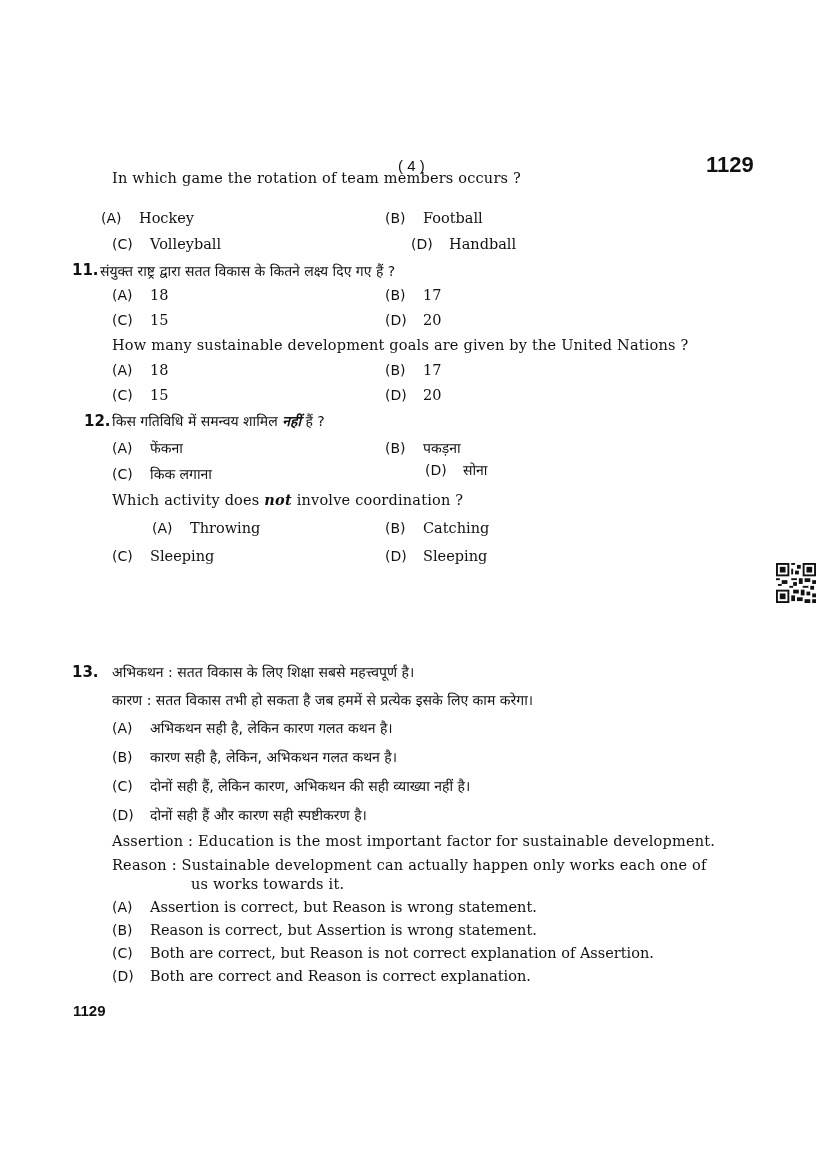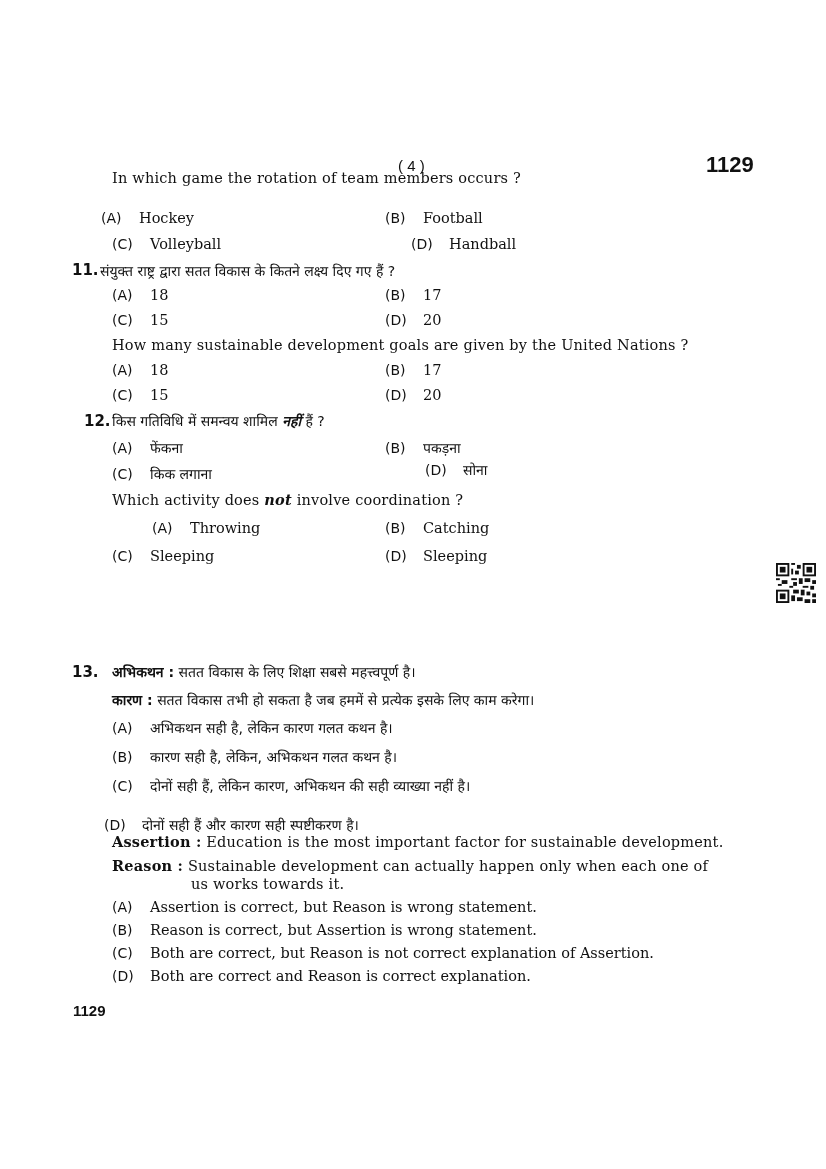--- a/index.html
+++ b/index.html
@@ -6,21 +6,21 @@
   body { width:826px; height:1169px; position:relative; overflow:hidden; color:#111; font-family:"DejaVu Serif", serif; }
   .abs { position:absolute; white-space:nowrap; }
   .pg { font-family:"Liberation Sans", sans-serif; font-size:15px; }
   .code-top { font-family:"Liberation Sans", sans-serif; font-weight:bold; font-size:22px; }
   .code-bot { font-family:"Liberation Sans", sans-serif; font-weight:bold; font-size:15px; }
   .qnum { font-family:"DejaVu Sans", sans-serif; font-weight:bold; font-size:15px; }
   .en { font-size:14.5px; letter-spacing:0.2px; }
   .hi { font-family:"DejaVu Sans", sans-serif; font-size:14px; }
   .opt { font-size:14.5px; }
   .lbl { display:inline-block; width:38px; font-family:"DejaVu Sans", sans-serif; font-size:14px; }
-  .bold { font-weight:bold;text-align:right; }
+  .bold { font-weight:normal;text-align:right; }
   .bi { font-weight:bold; font-style:italic; }
   .qr { position:absolute; left:776px; top:563px; width:40px; height:40px; }
 </style>
 </head>
 <body>
 
 <div class="abs pg" style="left:398px; top:157px;">( 4 )</div>
 <div class="abs code-top" style="left:706px; top:152px;">1129</div>
 
 <div class="abs en" style="left:112px; top:170px;">In which game the rotation of team members occurs ?</div>
@@ -90,23 +90,23 @@
       <rect x="19" y="19" width="2" height="2"></rect>
   </g>
 </svg>
 
 <div class="abs qnum" style="left:72px; top:663px;">13.</div>
 <div class="abs hi" style="left:112px; top:662px;"><span class="bold">अभिकथन :</span> <span>सतत विकास के लिए शिक्षा सबसे महत्त्वपूर्ण है।</span></div>
 <div class="abs hi" style="left:112px; top:690px;"><span class="bold">कारण :</span> <span>सतत विकास तभी हो सकता है जब हममें से प्रत्येक इसके लिए काम करेगा।</span></div>
 <div class="abs opt" style="left:112px; top:718px;"><span class="lbl">(A)</span><span class="hi">अभिकथन सही है, लेकिन कारण गलत कथन है।</span></div>
 <div class="abs opt" style="left:112px; top:747px;"><span class="lbl">(B)</span><span class="hi">कारण सही है, लेकिन, अभिकथन गलत कथन है।</span></div>
 <div class="abs opt" style="left:112px; top:776px;"><span class="lbl">(C)</span><span class="hi">दोनों सही हैं, लेकिन कारण, अभिकथन की सही व्याख्या नहीं है।</span></div>
-<div class="abs opt" style="left:104px; top:805px;margin-top:10px;"><span class="lbl">(D)</span><span class="hi">दोनों सही हैं और कारण सही स्पष्टीकरण है।</span></div>
+<div class="abs opt" style="left:112px; top:805px;"><span class="lbl">(D)</span><span class="hi">दोनों सही हैं और कारण सही स्पष्टीकरण है।</span></div>
 
 <div class="abs en" style="left:112px; top:833px;"><span class="bold">Assertion :</span> <span>Education is the most important factor for sustainable development.</span></div>
-<div class="abs en" style="left:112px; top:857px;"><span class="bold">Reason :</span> <span>Sustainable development can actually happen only when each one of</span></div>
+<div class="abs en" style="left:112px; top:857px;"><span class="bold">Reason :</span> <span>Sustainable development can actually happen only works each one of</span></div>
 <div class="abs en" style="left:191px; top:876px;">us works towards it.</div>
 <div class="abs opt" style="left:112px; top:899px;"><span class="lbl">(A)</span><span>Assertion is correct, but Reason is wrong statement.</span></div>
 <div class="abs opt" style="left:112px; top:922px;"><span class="lbl">(B)</span><span>Reason is correct, but Assertion is wrong statement.</span></div>
 <div class="abs opt" style="left:112px; top:945px;"><span class="lbl">(C)</span><span>Both are correct, but Reason is not correct explanation of Assertion.</span></div>
 <div class="abs opt" style="left:112px; top:968px;"><span class="lbl">(D)</span><span>Both are correct and Reason is correct explanation.</span></div>
 
 <div class="abs code-bot" style="left:73px; top:1002px;">1129</div>
 
 </body></html>

